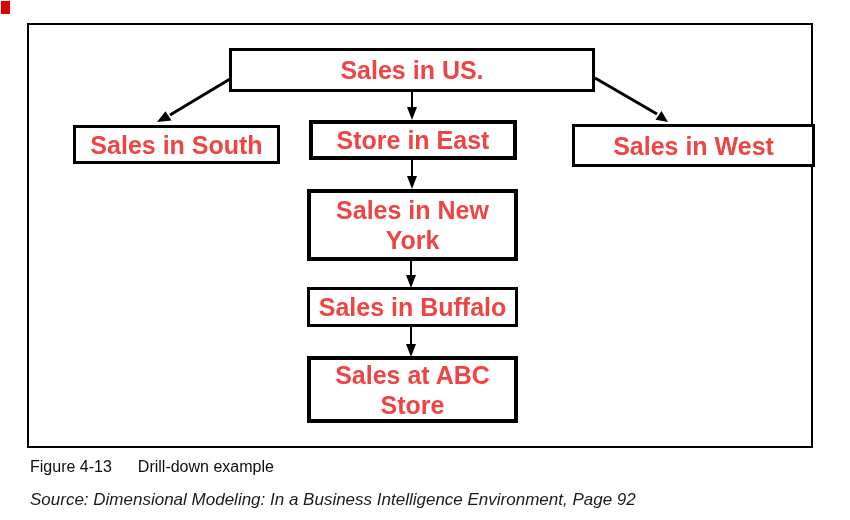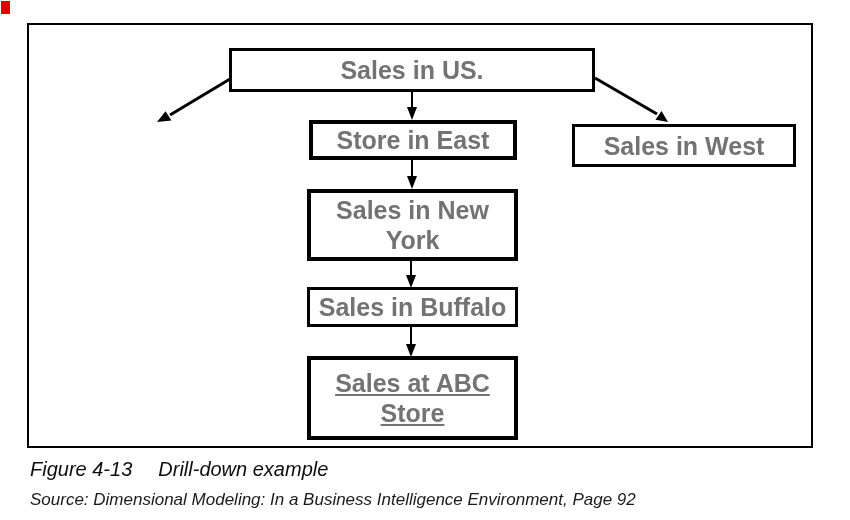--- a/index.html
+++ b/index.html
@@ -11,32 +11,32 @@
     position:absolute;left:1px;top:1px;width:9px;height:13px;background:#e10000;
   }
   .figure-frame{
     position:absolute;left:27px;top:23px;width:786px;height:425px;
     border:2px solid #000;box-sizing:border-box;background:#ffffff;
   }
   .arrows{position:absolute;left:0;top:0;width:850px;height:520px;pointer-events:none;}
   .node{
     position:absolute;box-sizing:border-box;border:3px solid #000;background:#ffffff;
     display:flex;align-items:center;justify-content:center;text-align:center;
-    font-weight:bold;font-size:25px;line-height:1.2;color:#737373;
+    font-weight:bold;font-size:25px;line-height:1.2;color:#ef4444;
   }
   .node-us{left:229px;top:48px;width:366px;height:44px;}
   .node-south{left:73px;top:125px;width:207px;height:39px;}
   .node-east{left:309px;top:120px;width:208px;height:40px;border-width:4px;}
-  .node-west{left:572px;top:124px;width:224px;height:43px;}
+  .node-west{left:572px;top:124px;width:243px;height:43px;}
   .node-ny{left:307px;top:189px;width:211px;height:72px;border-width:4px;}
   .node-buffalo{left:307px;top:287px;width:211px;height:40px;}
-  .node-abc{left:307px;top:356px;width:211px;height:84px;border-width:4px;text-decoration:underline;}
+  .node-abc{left:307px;top:356px;width:211px;height:67px;border-width:4px;}
   .node span{display:block;padding:0 4px;}
   .caption{
-    position:absolute;left:30px;top:458px;font-style:italic;font-size:20px;color:#0d0d0d;
+    position:absolute;left:30px;top:458px;font-size:16px;color:#0d0d0d;
     white-space:nowrap;
   }
   .caption .cap-label{margin-right:26px;}
   .source{
     position:absolute;left:30px;top:490px;font-style:italic;font-size:17px;color:#1a1a1a;
     white-space:nowrap;
   }
 </style>
 </head>
 <body>
@@ -77,20 +77,23 @@
     <g>
       <line x1="595" y1="78" x2="657" y2="114" stroke="#000" stroke-width="3"></line>
       <polygon points="668,122 655.5,119.8 661.5,110.9" fill="#000"></polygon>
     </g>
   </svg>
 
   <div class="node node-us">
     <span>Sales in US.</span>
   </div>
 
+  <div class="node node-south">
+    <span>Sales in South</span>
+  </div>
 
   <div class="node node-east">
     <span>Store in East</span>
   </div>
 
   <div class="node node-west">
     <span>Sales in West</span>
   </div>
 
   <div class="node node-ny">

